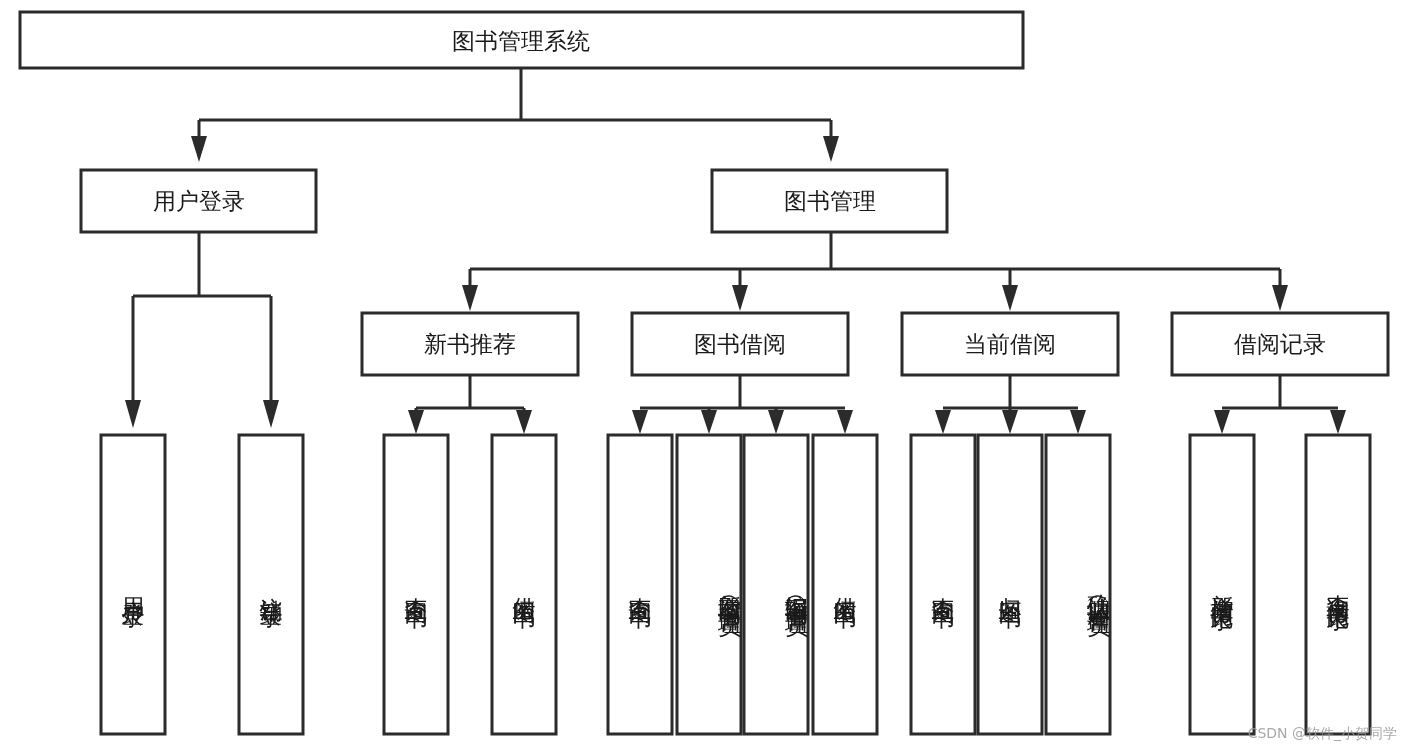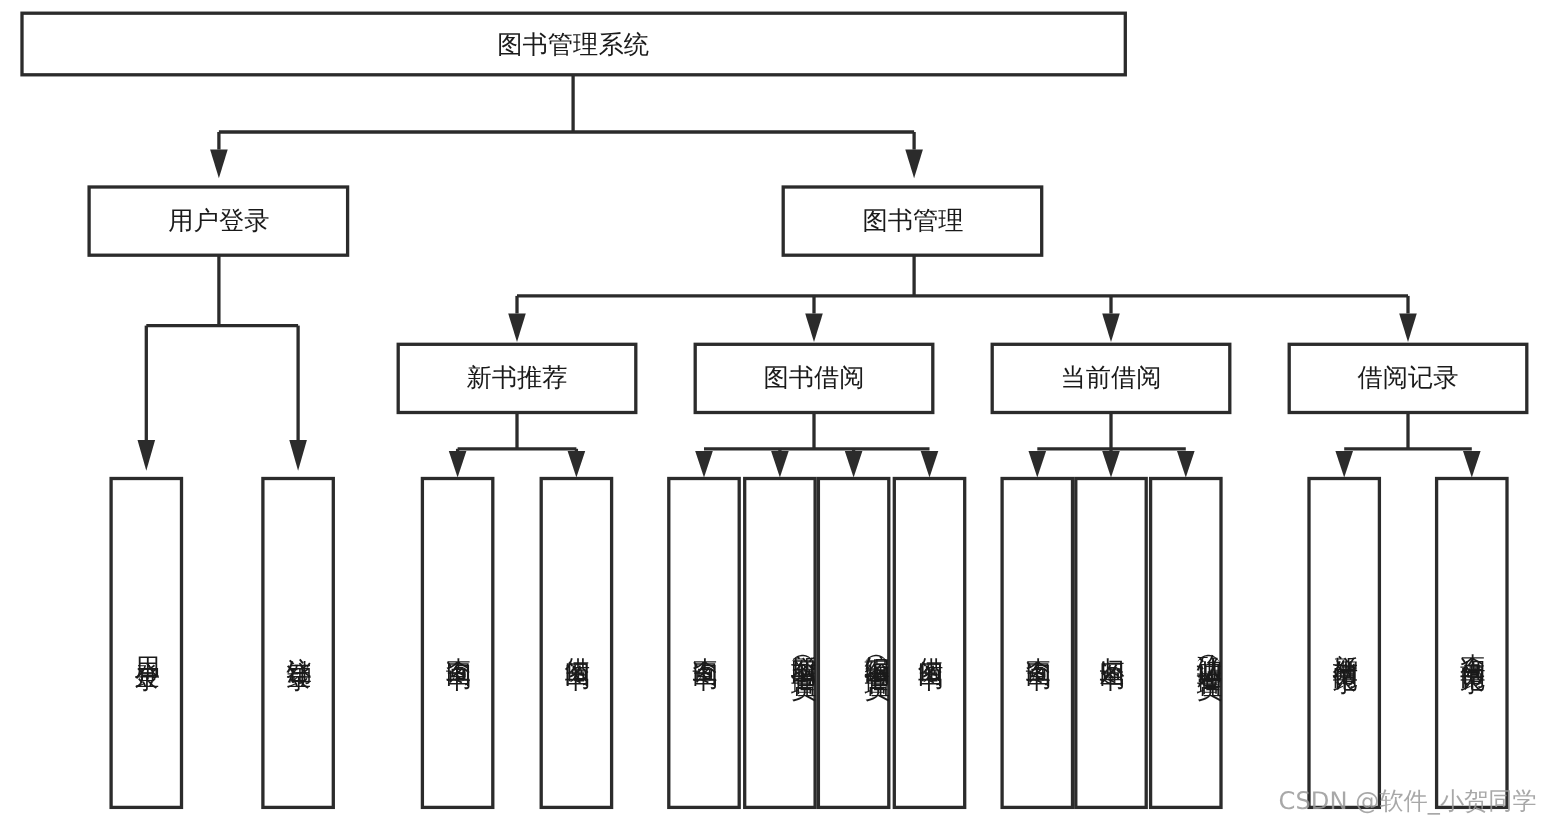--- a/index.html
+++ b/index.html
@@ -62,21 +62,21 @@
     color: #1a1a1a;
     line-height: 1;
     white-space: nowrap;
     pointer-events: none;
   }
   #watermark {
     position: absolute;
     right: 8px;
     bottom: 4px;
     font-family: "DejaVu Sans", "Liberation Sans", sans-serif;
-    font-size: 22px;
+    font-size: 14px;
     color: #9a9a9a;
     opacity: 0.85;
     white-space: nowrap;
   }
 </style>
 </head>
 <body>
 
 <div id="diagram-root">
 

